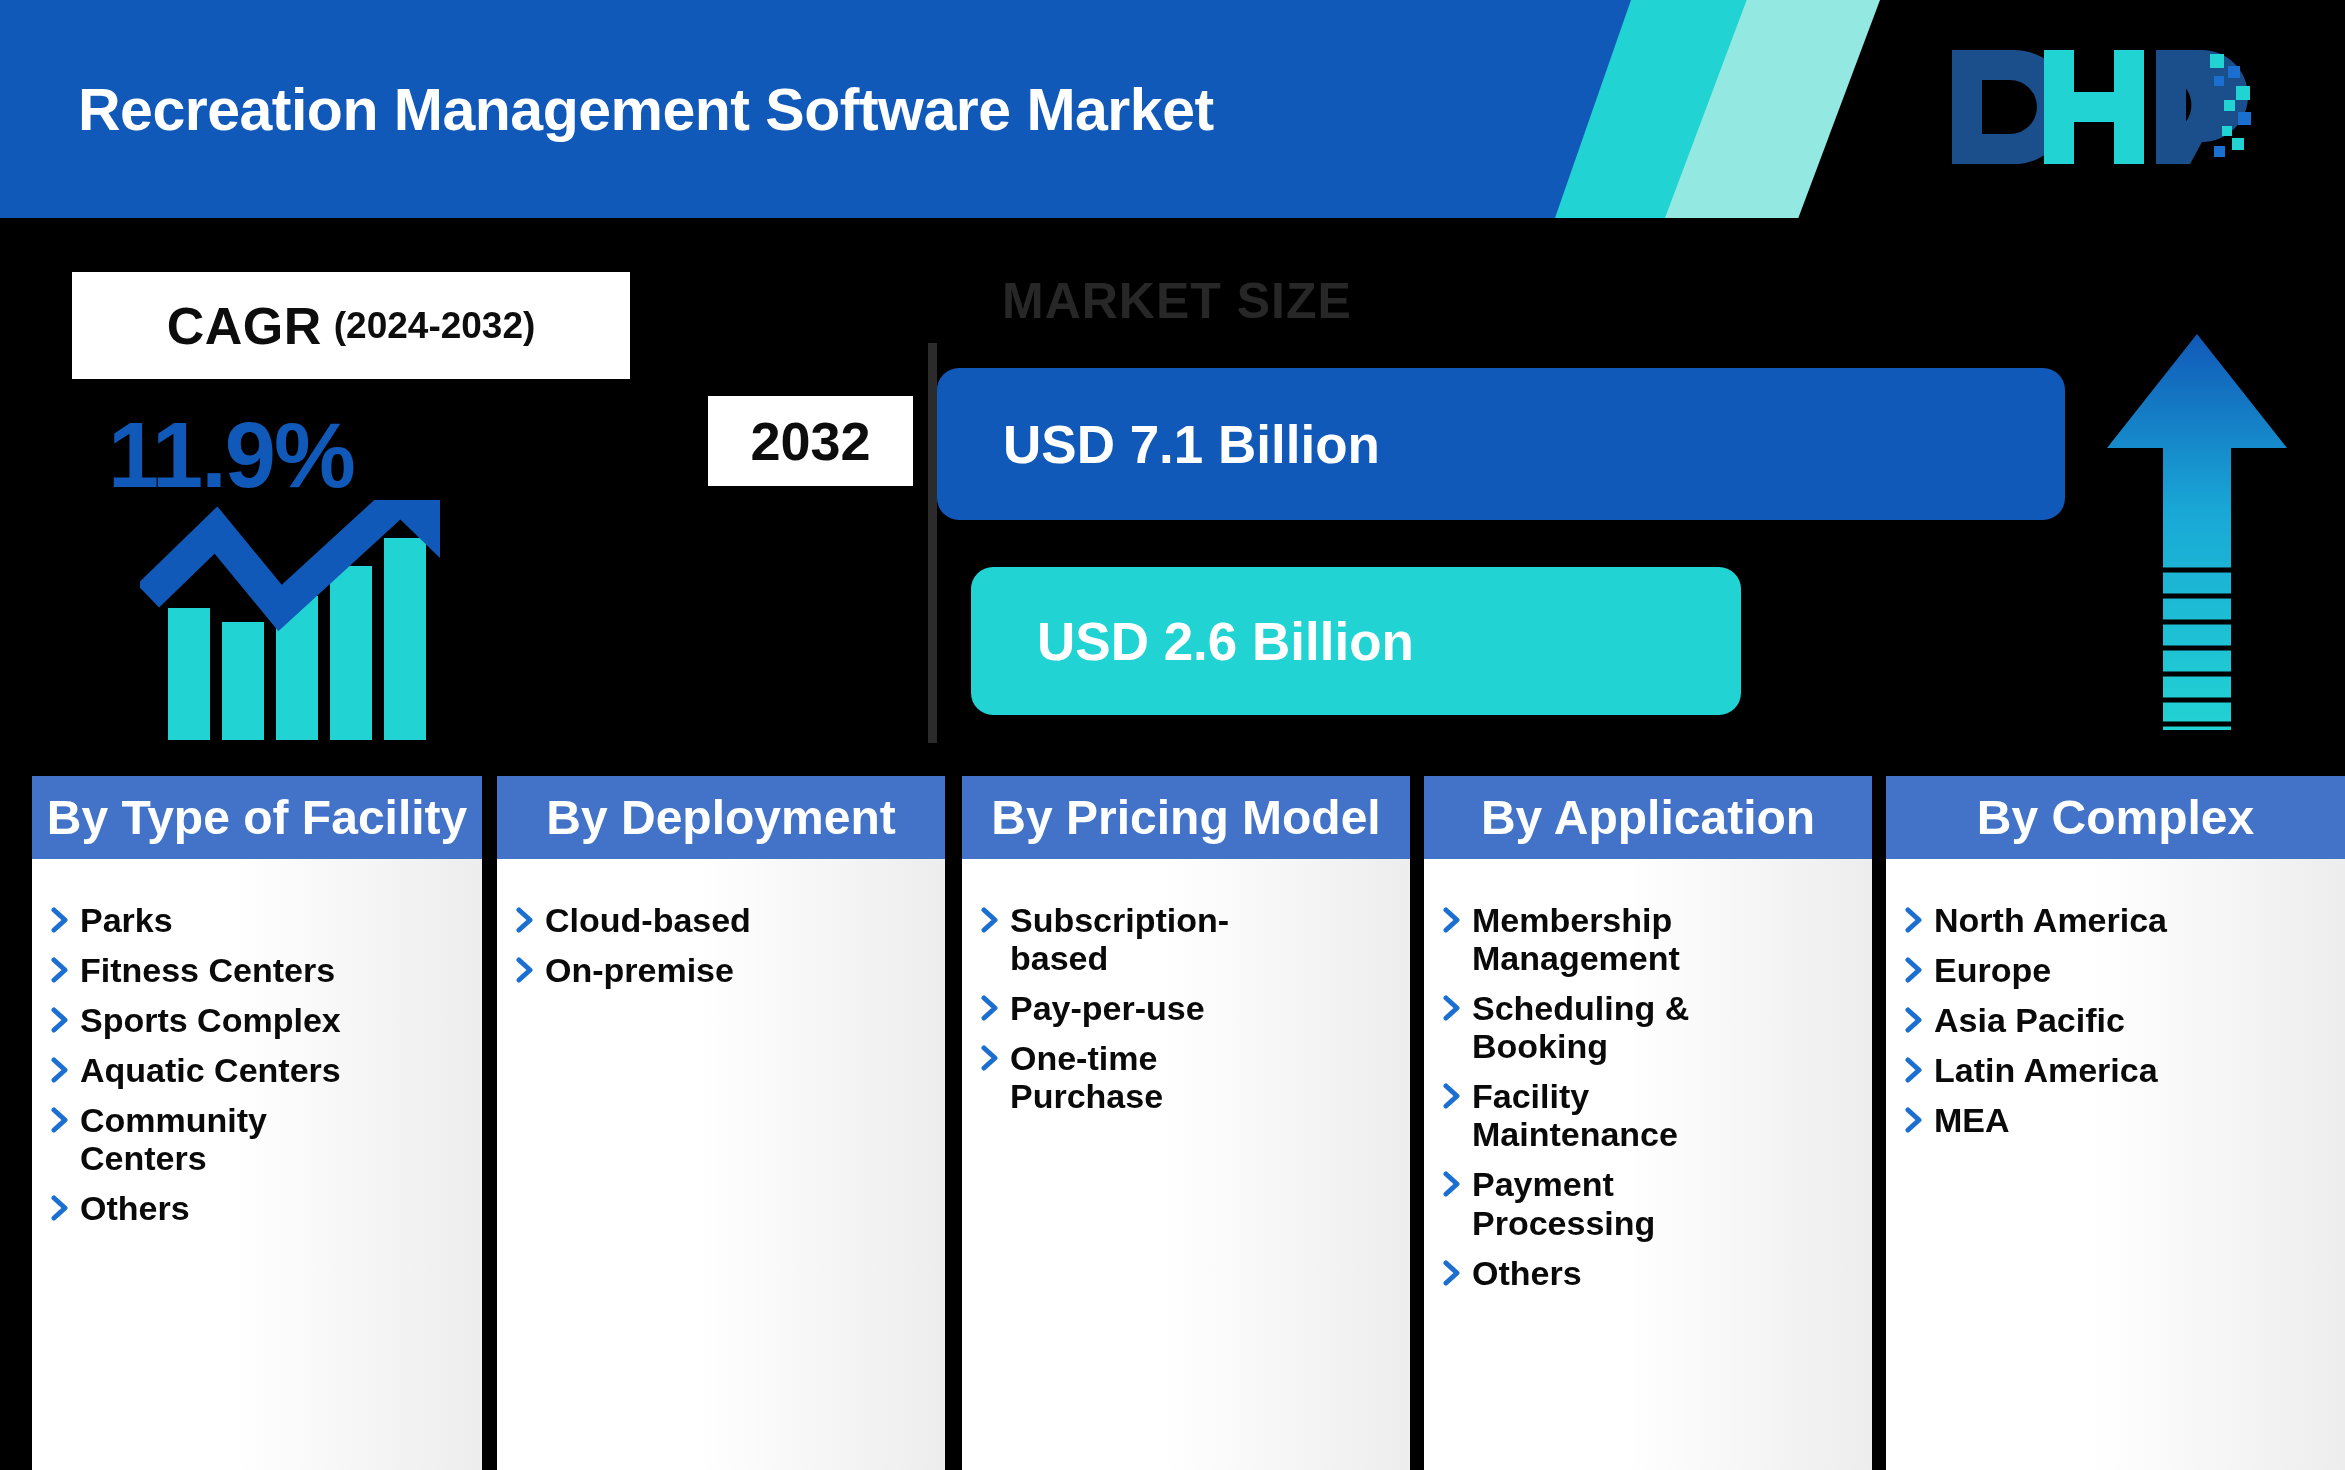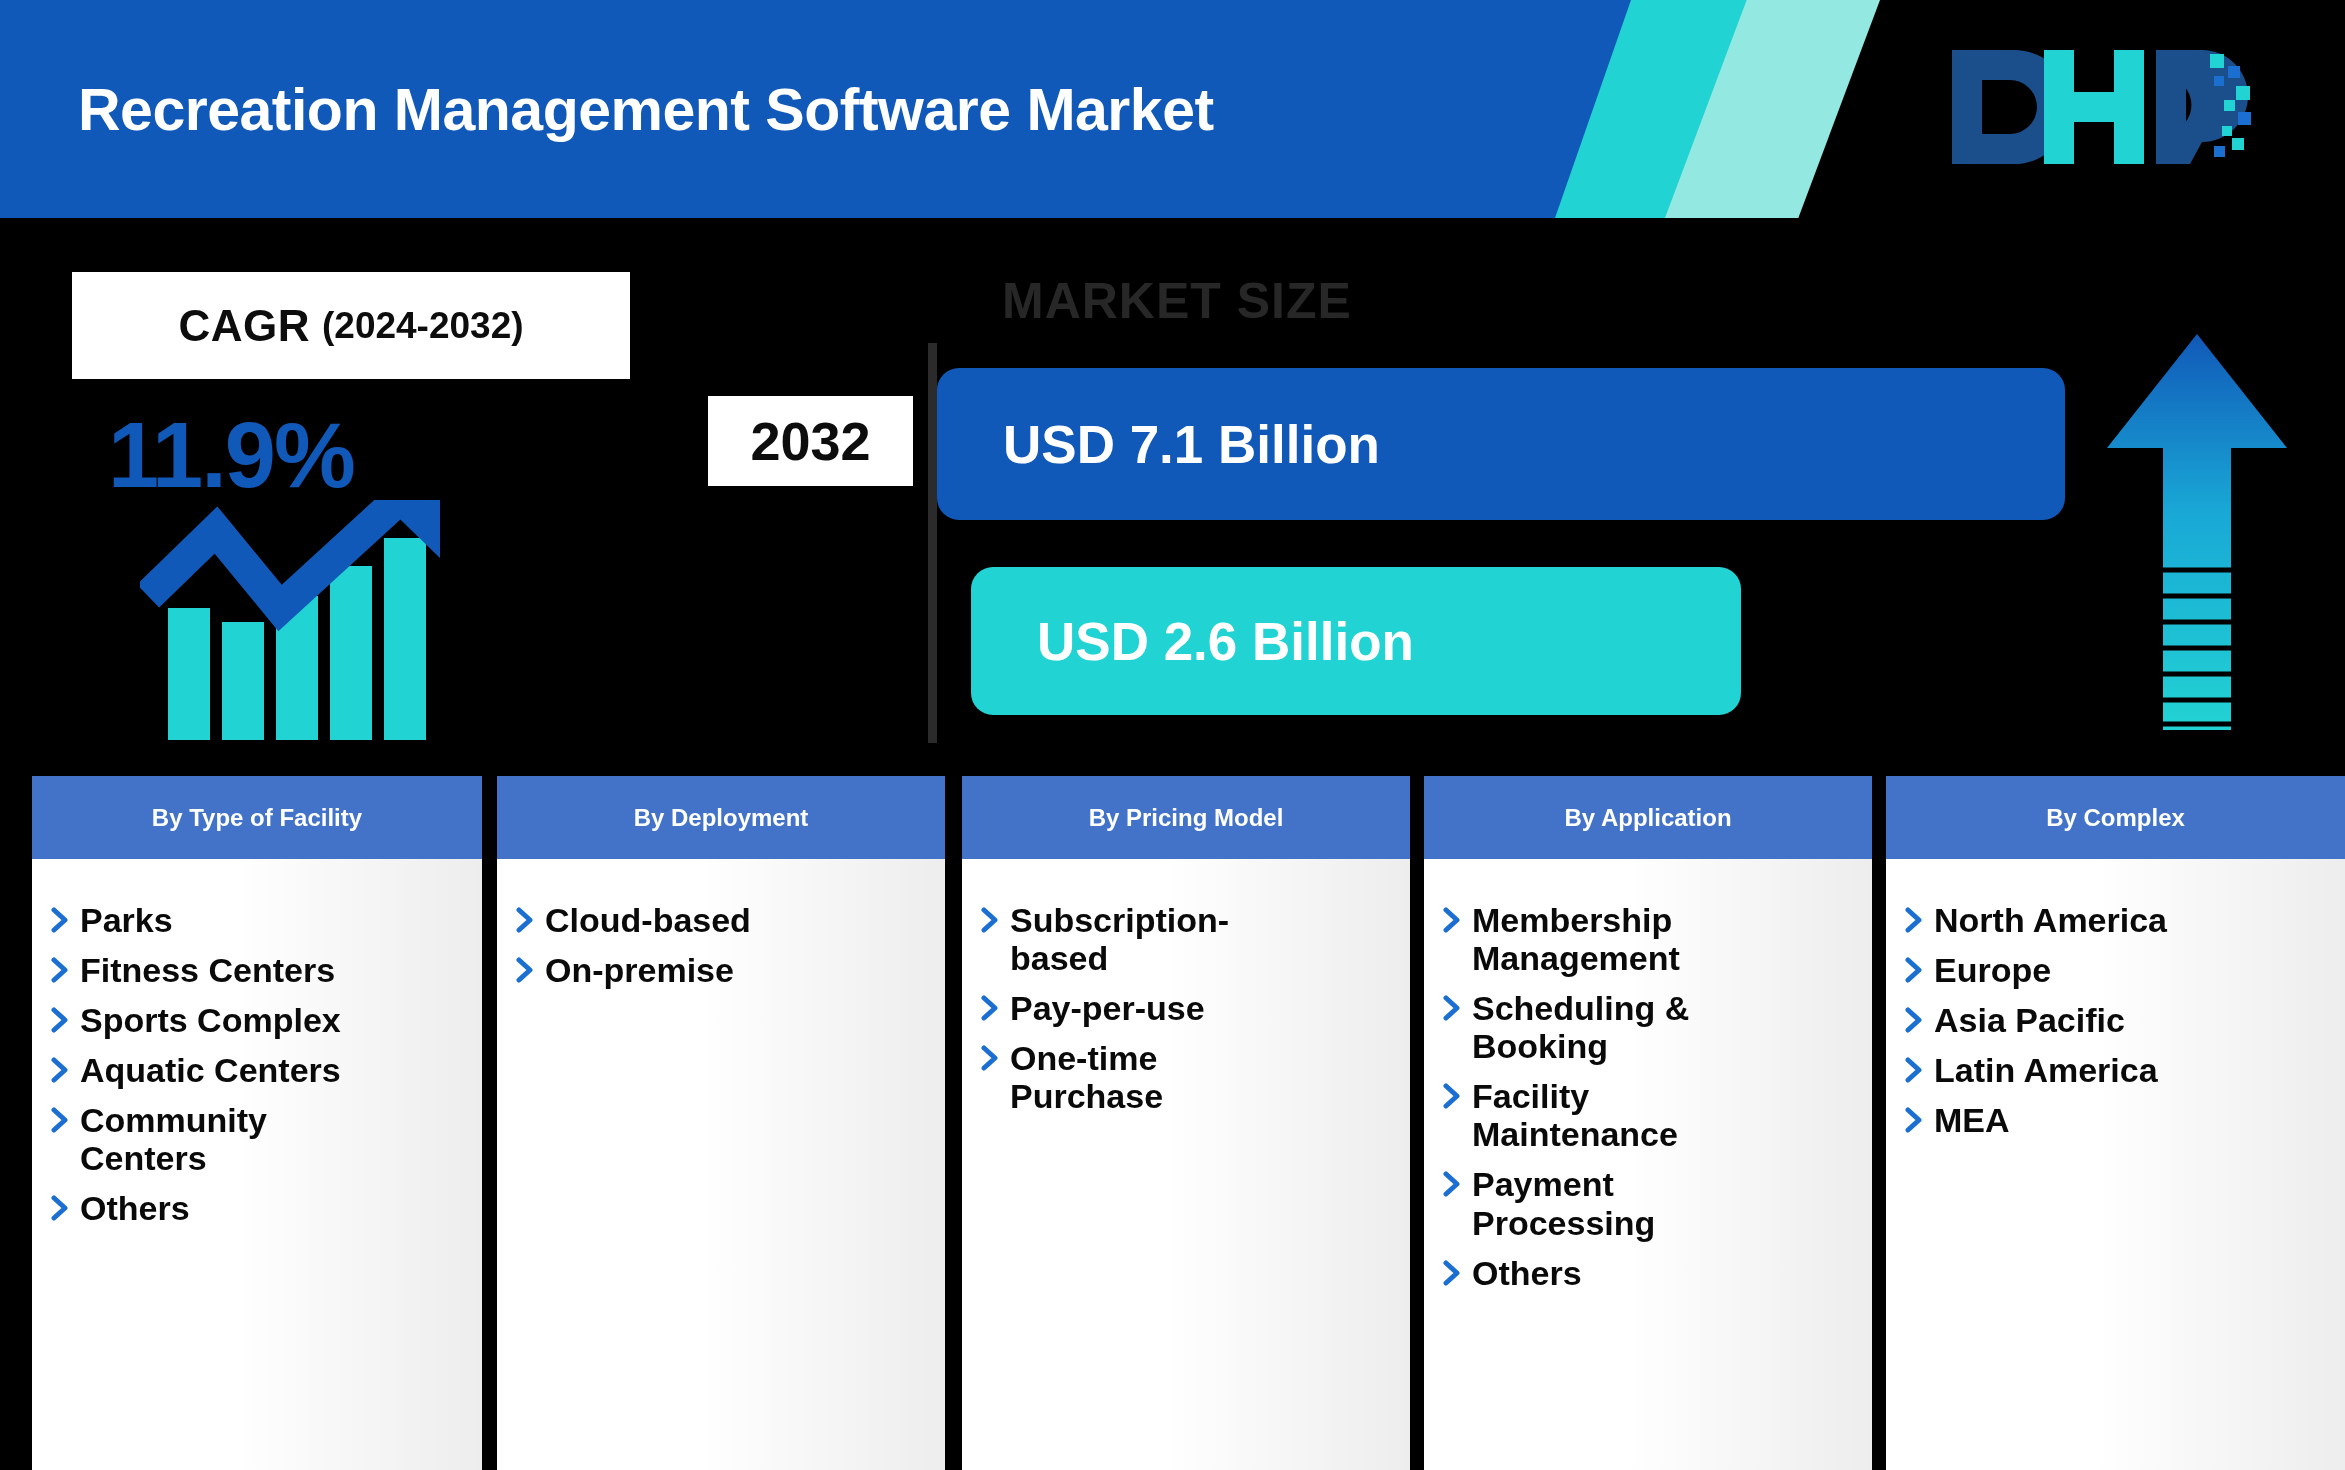--- a/index.html
+++ b/index.html
@@ -75,21 +75,21 @@
     left: 72px;
     top: 272px;
     width: 558px;
     height: 107px;
     background: #ffffff;
     display: flex;
     align-items: center;
     justify-content: center;
   }
   .cagr-label {
-    font-size: 44px;
+    font-size: 52px;
     font-weight: bold;
     color: #0d0d0d;
     letter-spacing: 0.5px;
   }
   .cagr-years {
     font-size: 37px;
     font-weight: bold;
     color: #0d0d0d;
     margin-left: 12px;
   }
@@ -205,21 +205,21 @@
     background: linear-gradient(to right, #ffffff 0%, #ffffff 45%, #ededed 100%);
   }
   .col-head {
     height: 83px;
     background: #4273C8;
     display: flex;
     align-items: center;
     justify-content: center;
   }
   .col-head-text {
-    font-size: 24px;
+    font-size: 48px;
     font-weight: bold;
     color: #ffffff;
     white-space: nowrap;
   }
   .col-body {
     padding: 42px 10px 0 18px;
   }
   .item {
     display: flex;
     align-items: flex-start;

